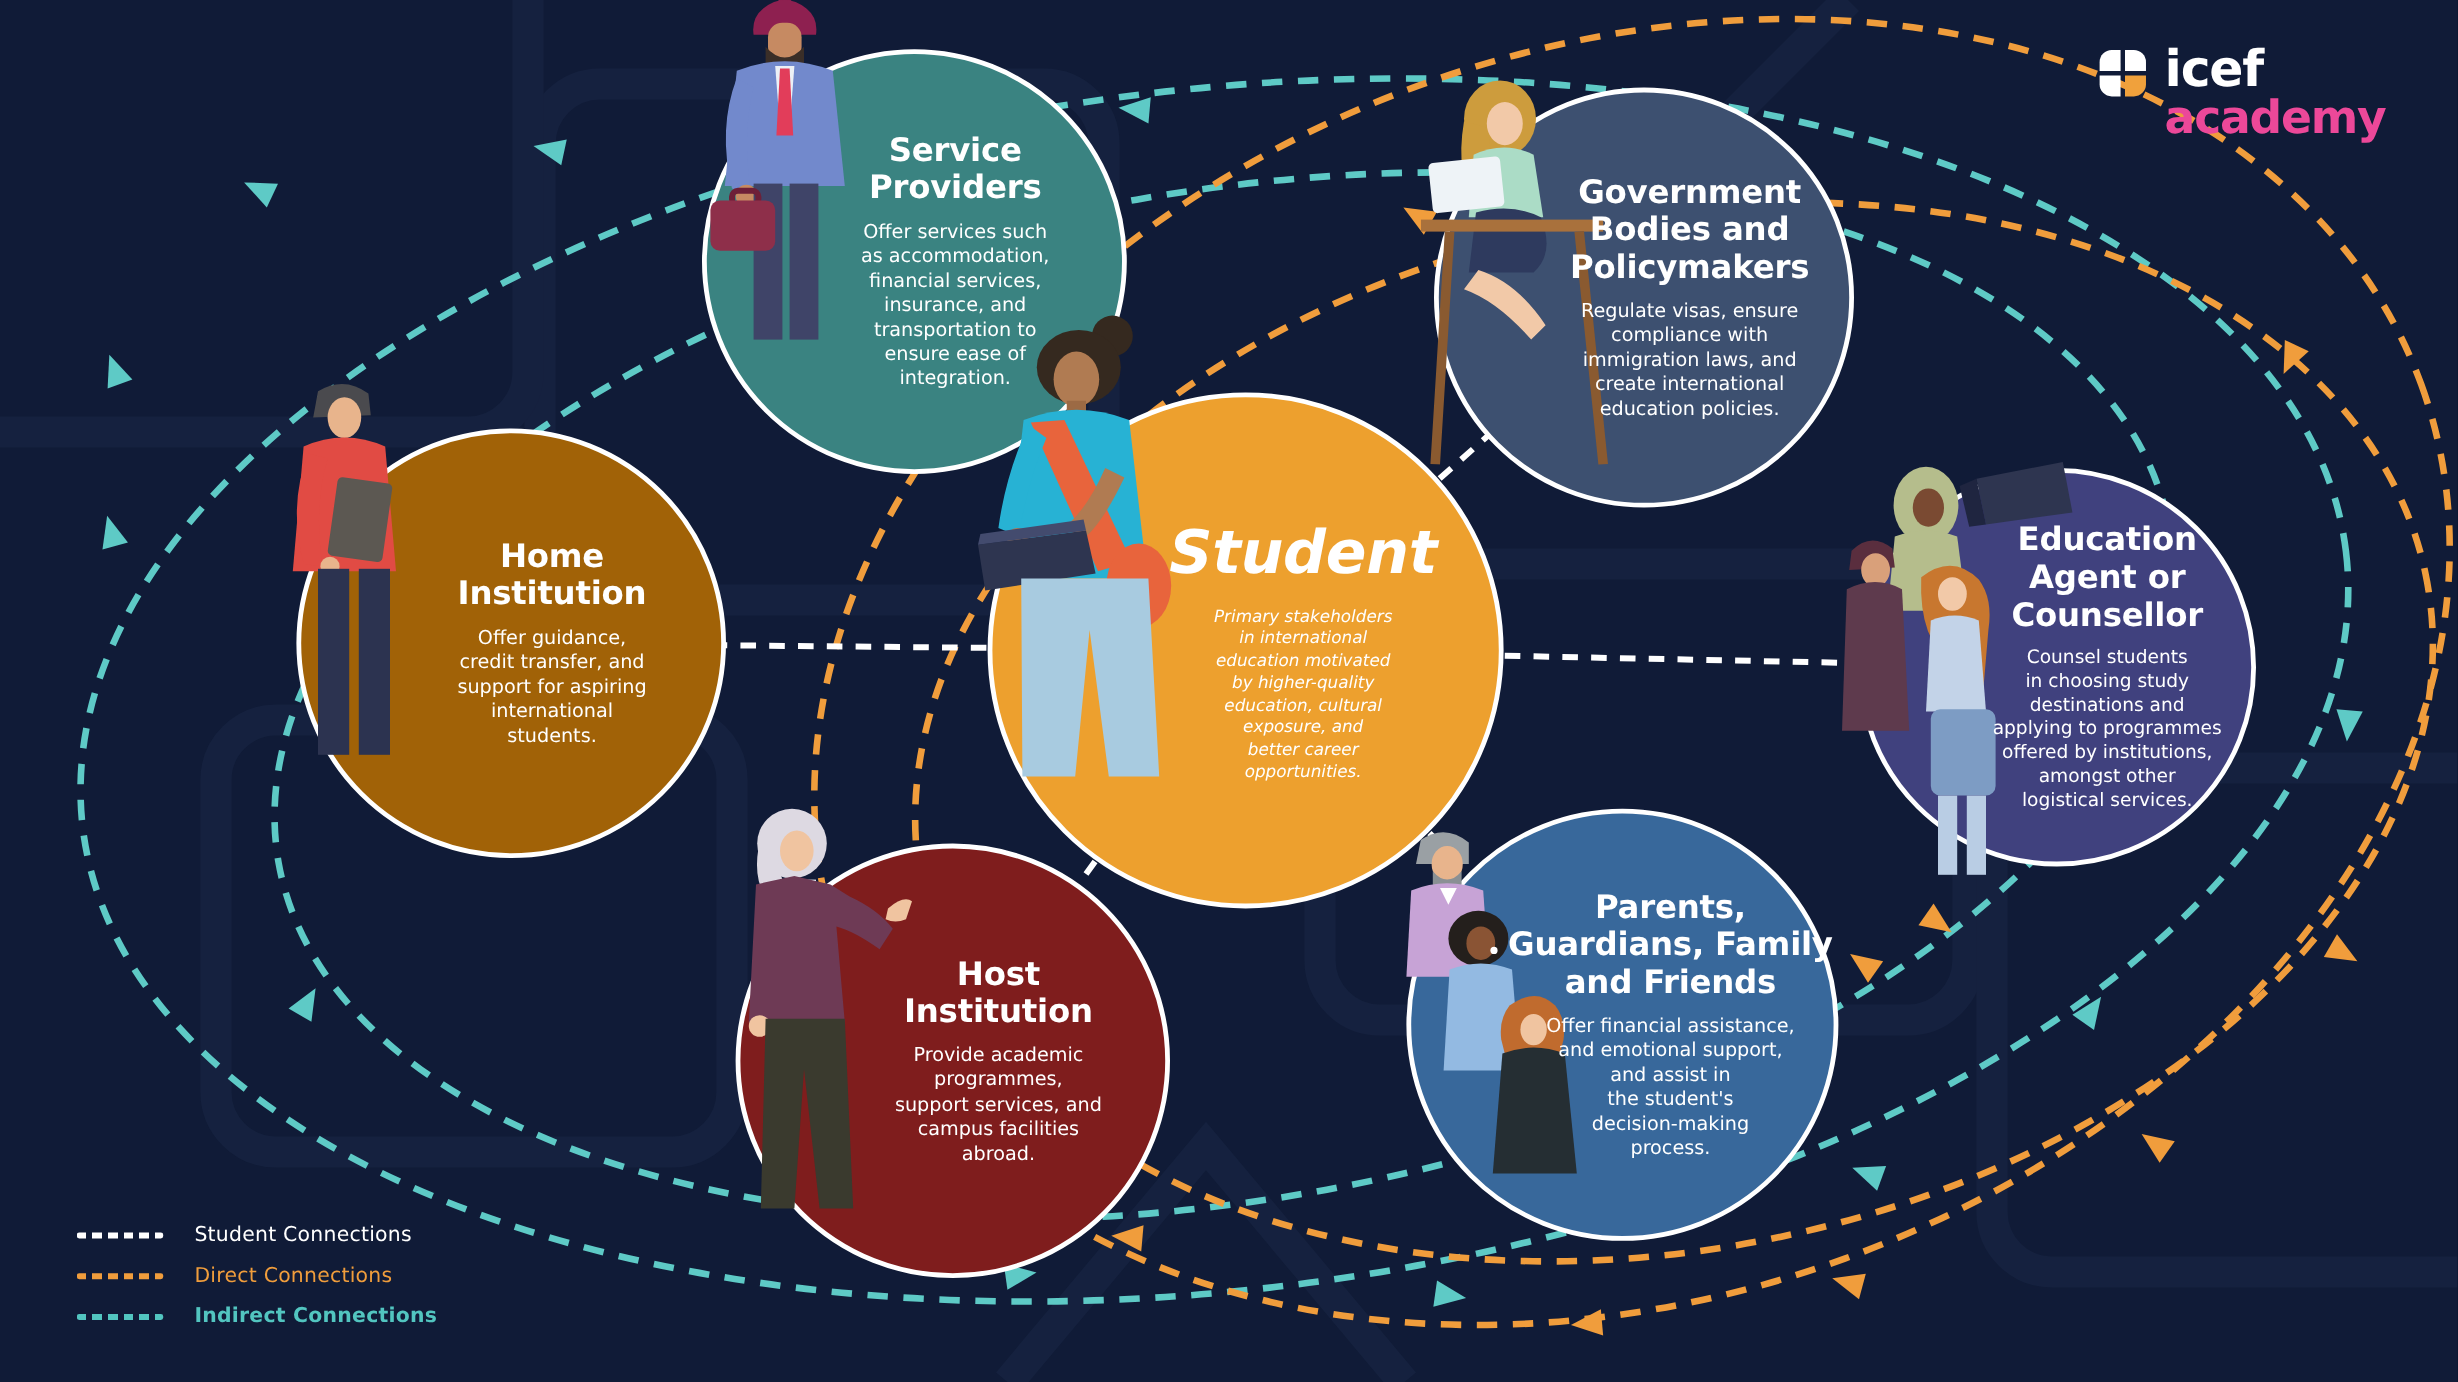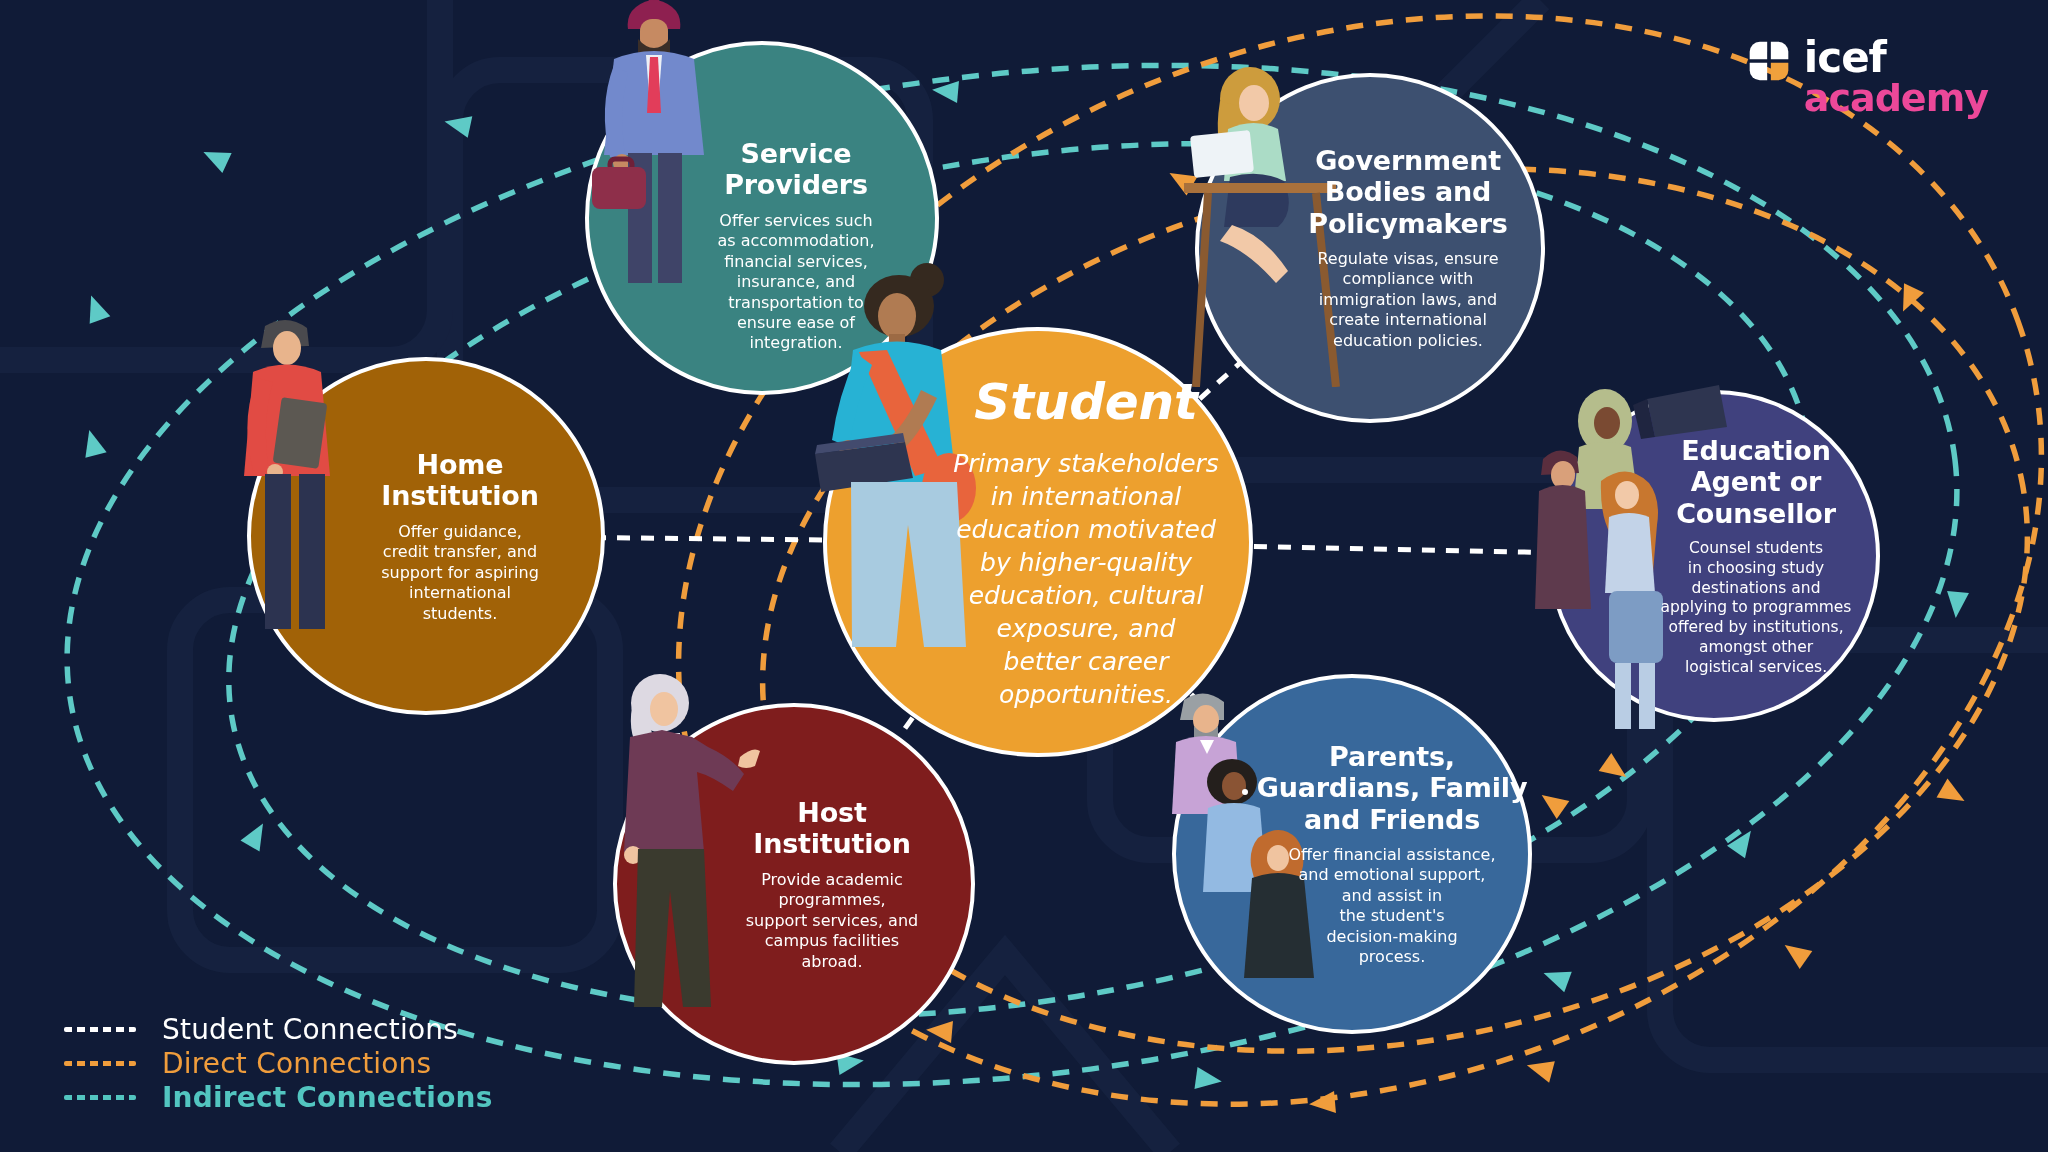--- a/index.html
+++ b/index.html
@@ -20,42 +20,42 @@
   .n-host    {left:613px; top:703px; width:362px;height:362px;background:#7f1d1d;}
   .n-home    {left:247px; top:357px; width:358px;height:358px;background:#a16207;text-decoration:underline;}
   .n-student {left:823px; top:327px; width:430px;height:430px;background:#eda02e;font-style:italic;}
 
   .person{position:absolute;pointer-events:none;}
 
   .node-text{position:absolute;left:50%;top:50%;text-align:center;color:#fff;}
   .node-title{font-weight:700;white-space:pre-line;line-height:1.16;letter-spacing:-.2px;margin:0 0 10px 0;}
   .node-body{white-space:pre-line;line-height:1.28;margin:0;}
 
-  .n-service .node-text{width:272px;transform:translate(calc(-50% + 34px),-50%);margin-top:28px;}
+  .n-service .node-text{width:272px;transform:translate(calc(-50% + 34px),-50%);}
   .n-gov     .node-text{width:304px;transform:translate(calc(-50% + 38px),-50%);}
   .n-agent   .node-text{width:292px;transform:translate(calc(-50% + 42px),-50%);}
   .n-parents .node-text{width:334px;transform:translate(calc(-50% + 40px),-50%);}
   .n-host    .node-text{width:292px;transform:translate(calc(-50% + 38px),-50%);}
   .n-home    .node-text{width:292px;transform:translate(calc(-50% + 34px),-50%);}
   .n-student .node-text{width:352px;transform:translate(calc(-50% + 48px),-50%);}
 
   .node .node-title{font-size:27px;}
   .node .node-body{font-size:16px;}
   .n-agent .node-body{font-size:15.5px;}
   .n-student .node-title{font-size:50px;margin-bottom:16px;}
-  .n-student .node-body{font-size:25px;line-height:1.32;}
+  .n-student .node-body{font-size:14px;line-height:1.32;}
 
   
   .legend{position:absolute;left:64px;top:1012px;}
   .legend-row{display:flex;align-items:center;height:34px;}
   .sw{width:72px;height:5px;border-radius:2px;margin-right:26px;flex:none;}
   .sw-0{background:repeating-linear-gradient(90deg,#ffffff 0 8px,transparent 8px 13px);}
   .sw-1{background:repeating-linear-gradient(90deg,#f09d3c 0 8px,transparent 8px 13px);}
   .sw-2{background:repeating-linear-gradient(90deg,#52c5c0 0 8px,transparent 8px 13px);}
-  .legend-label{font-size:28px;letter-spacing:.2px;}
+  .legend-label{font-size:17px;letter-spacing:.2px;}
   .ll-0{color:#ffffff;} .ll-1{color:#f09d3c;} .ll-2{color:#52c5c0;font-weight:bold;}
 
   
   .logo{position:absolute;right:60px;top:36px;display:grid;grid-template-columns:48px auto;grid-column-gap:10px;}
   .logo-icon{grid-row:1 / span 2;width:46px;height:46px;margin-top:2px;}
   .logo-top{color:#ffffff;font-weight:700;font-size:42px;line-height:44px;letter-spacing:-1px;}
   .logo-bottom{color:#ec4899;font-weight:700;font-size:38px;line-height:36px;letter-spacing:-1px;}
 </style>
 </head>
 <body>

